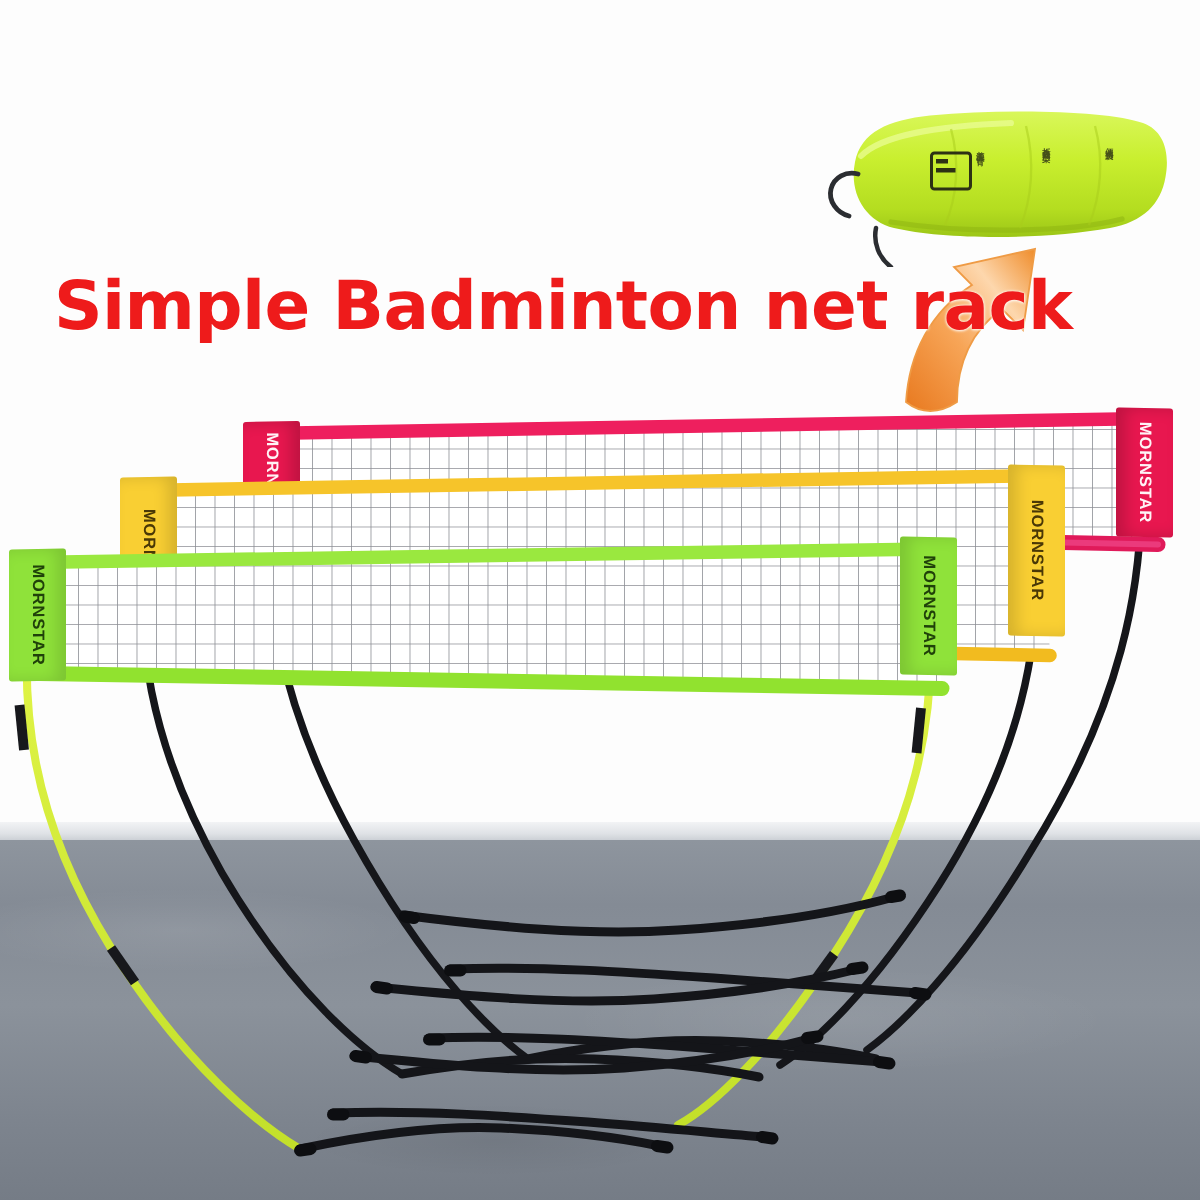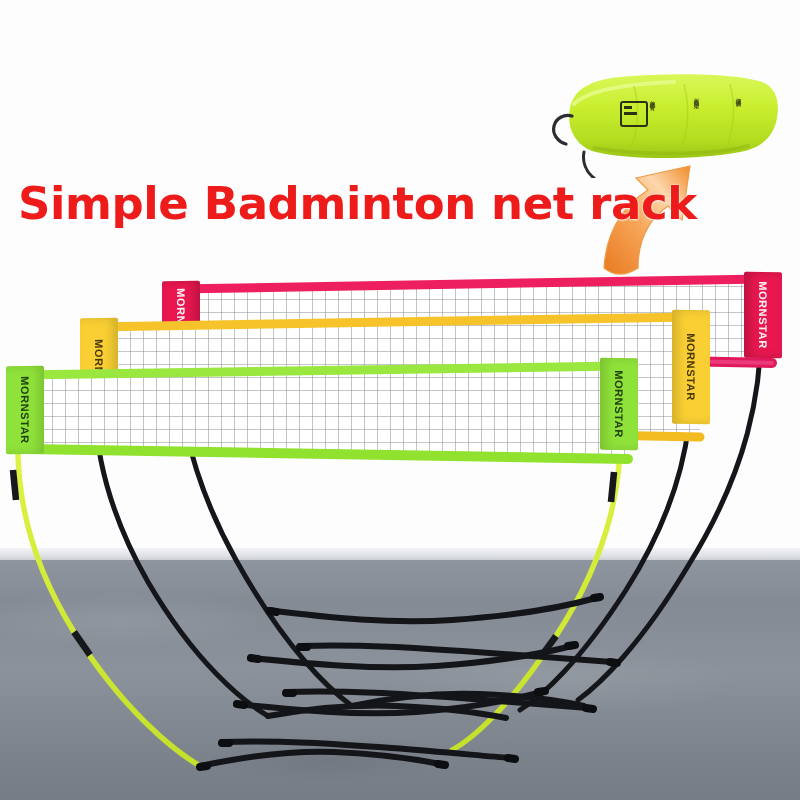--- a/index.html
+++ b/index.html
@@ -13,21 +13,21 @@
          background:linear-gradient(180deg,#f2f3f5 0%,#dfe2e6 55%,#c4c9cf 100%);}
   .floor{position:absolute;left:0;top:560px;width:800px;height:240px;
          background:linear-gradient(180deg,#8e959e 0%,#848b95 18%,#8b929b 46%,#7d848e 78%,#757c86 100%);}
   .floor:after{content:"";position:absolute;left:0;top:0;width:800px;height:240px;
       background:
         radial-gradient(ellipse 220px 40px at 120px 60px,rgba(255,255,255,.09),transparent 70%),
         radial-gradient(ellipse 260px 50px at 560px 120px,rgba(255,255,255,.07),transparent 70%),
         radial-gradient(ellipse 180px 34px at 330px 200px,rgba(0,0,0,.07),transparent 70%);}
 
   
-  .title{position:absolute;left:18px;top:178px;font-size:45px;line-height:52px;
+  .title{position:absolute;left:36px;top:178px;font-size:45px;line-height:52px;
          color:#ee1b1b;font-weight:700;letter-spacing:-.4px;white-space:nowrap;
          font-family:"DejaVu Sans",sans-serif;
          text-shadow:0 0 2px rgba(255,255,255,.95),0 1px 2px rgba(255,255,255,.8);}
 
   
   .layer{position:absolute;left:0;top:0;width:800px;height:800px;}
 
   
   .tab{position:absolute;overflow:hidden;}
   .tabtxt{position:absolute;left:50%;top:50%;transform:translate(-50%,-50%) rotate(90deg);

